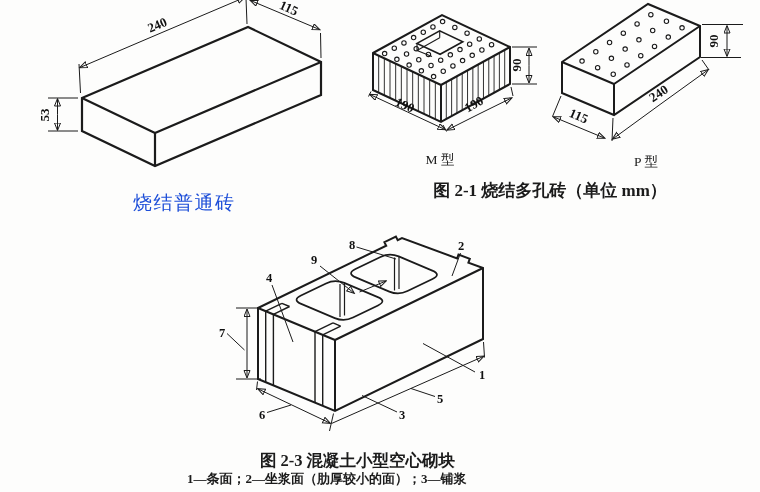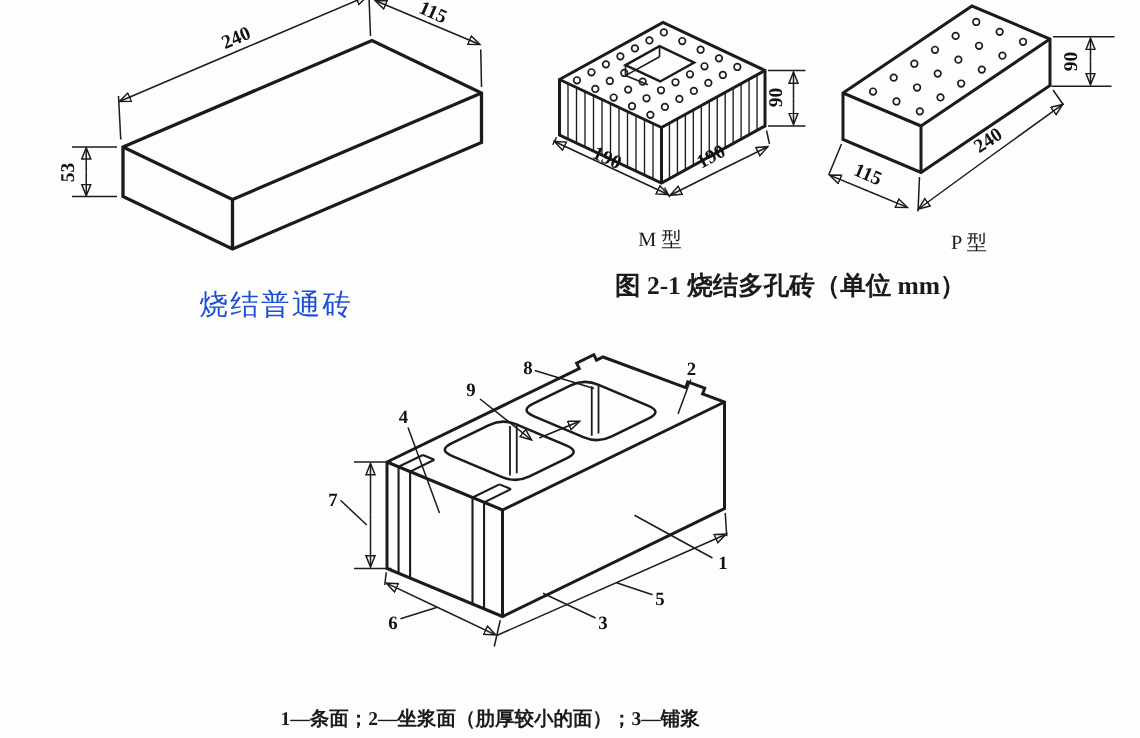--- a/index.html
+++ b/index.html
@@ -6,21 +6,21 @@
   .page{
     position:relative;width:760px;height:492px;background:#fdfdfc;
     overflow:hidden;font-family:"Liberation Serif","DejaVu Serif",serif;color:#1b1b1b;
   }
   .page svg{position:absolute;left:0;top:0;}
   .lbl{position:absolute;white-space:nowrap;}
   .brick-label{left:133px;top:190px;font-size:19px;letter-spacing:1.5px;color:#1d4ed8;}
   .type-label{width:70px;text-align:center;font-size:13.5px;font-weight:normal;}
   .m-label{left:405px;top:151px;}
   .p-label{left:611px;top:153px;}
-  .caption{font-weight:bold;text-align:left;}
+  .caption{font-weight:bold;text-align:center;}
   .cap1{left:410px;top:179px;width:280px;font-size:17px;}
   .cap2{left:217px;top:450px;width:281px;font-size:16.5px;}
   .legend{left:187px;top:470px;width:380px;font-size:13px;font-weight:bold;}
   .art line,.art path{stroke:#1b1b1b;fill:none;}
   text{fill:#111;stroke:none;font-family:"Liberation Serif","DejaVu Serif",serif;}
   .dimtxt{font-size:13px;font-weight:bold;}
   .callout{font-size:12.5px;font-weight:bold;}
 </style>
 </head>
 <body>
@@ -235,14 +235,15 @@
       <text class="callout" x="222" y="337" text-anchor="middle">7</text>
       <text class="callout" x="352" y="249" text-anchor="middle">8</text>
       <text class="callout" x="314" y="264" text-anchor="middle">9</text>
     </g>
   </svg>
 
   <div class="lbl brick-label">烧结普通砖</div>
   <div class="lbl type-label m-label">M 型</div>
   <div class="lbl type-label p-label">P 型</div>
   <div class="lbl caption cap1">图 2-1 烧结多孔砖（单位 mm）</div>
+  <div class="lbl caption cap2">图 2-3 混凝土小型空心砌块</div>
   <div class="lbl legend">1—条面；2—坐浆面（肋厚较小的面）；3—铺浆</div>
 </div>
 
 </body></html>

